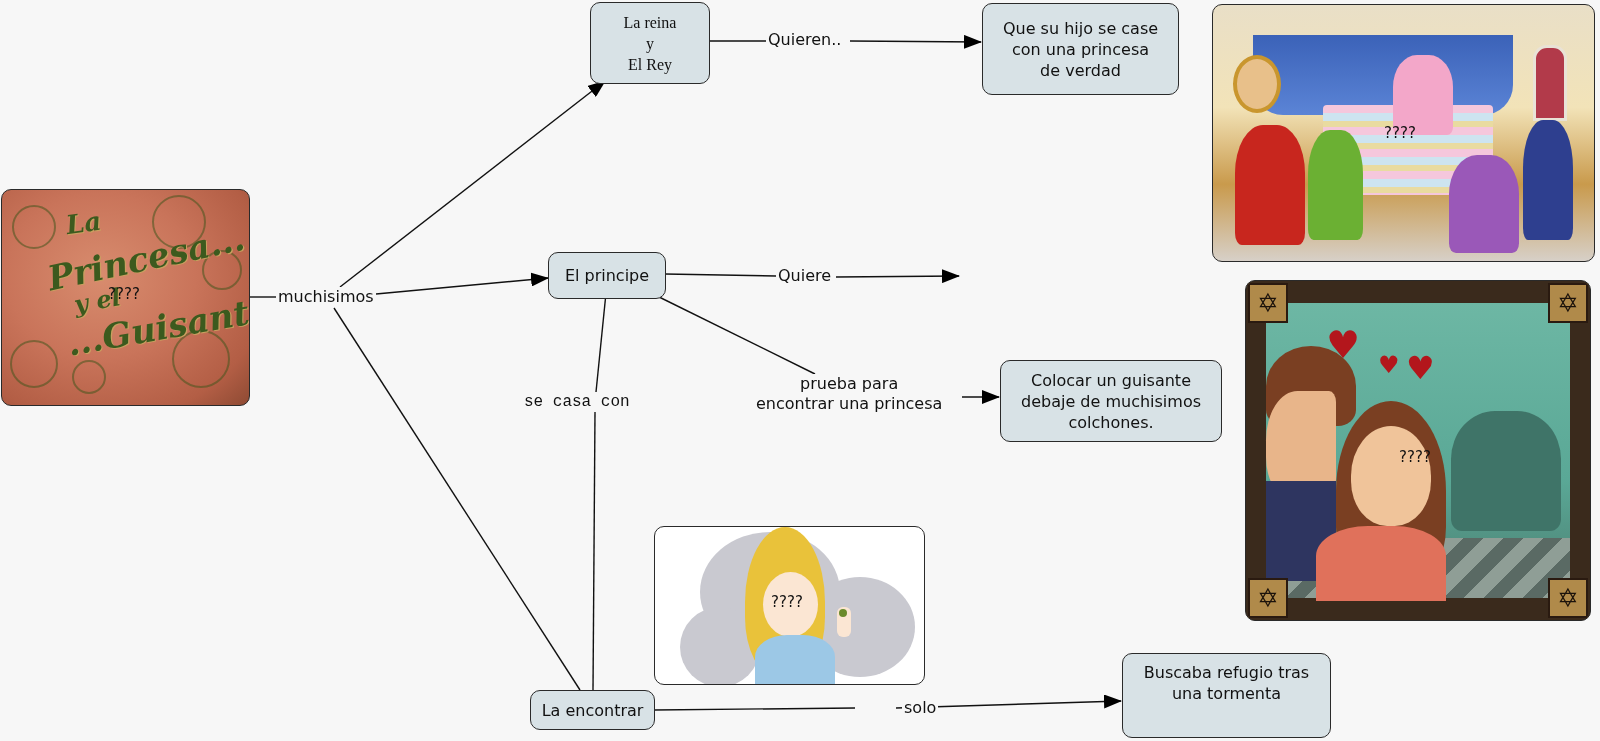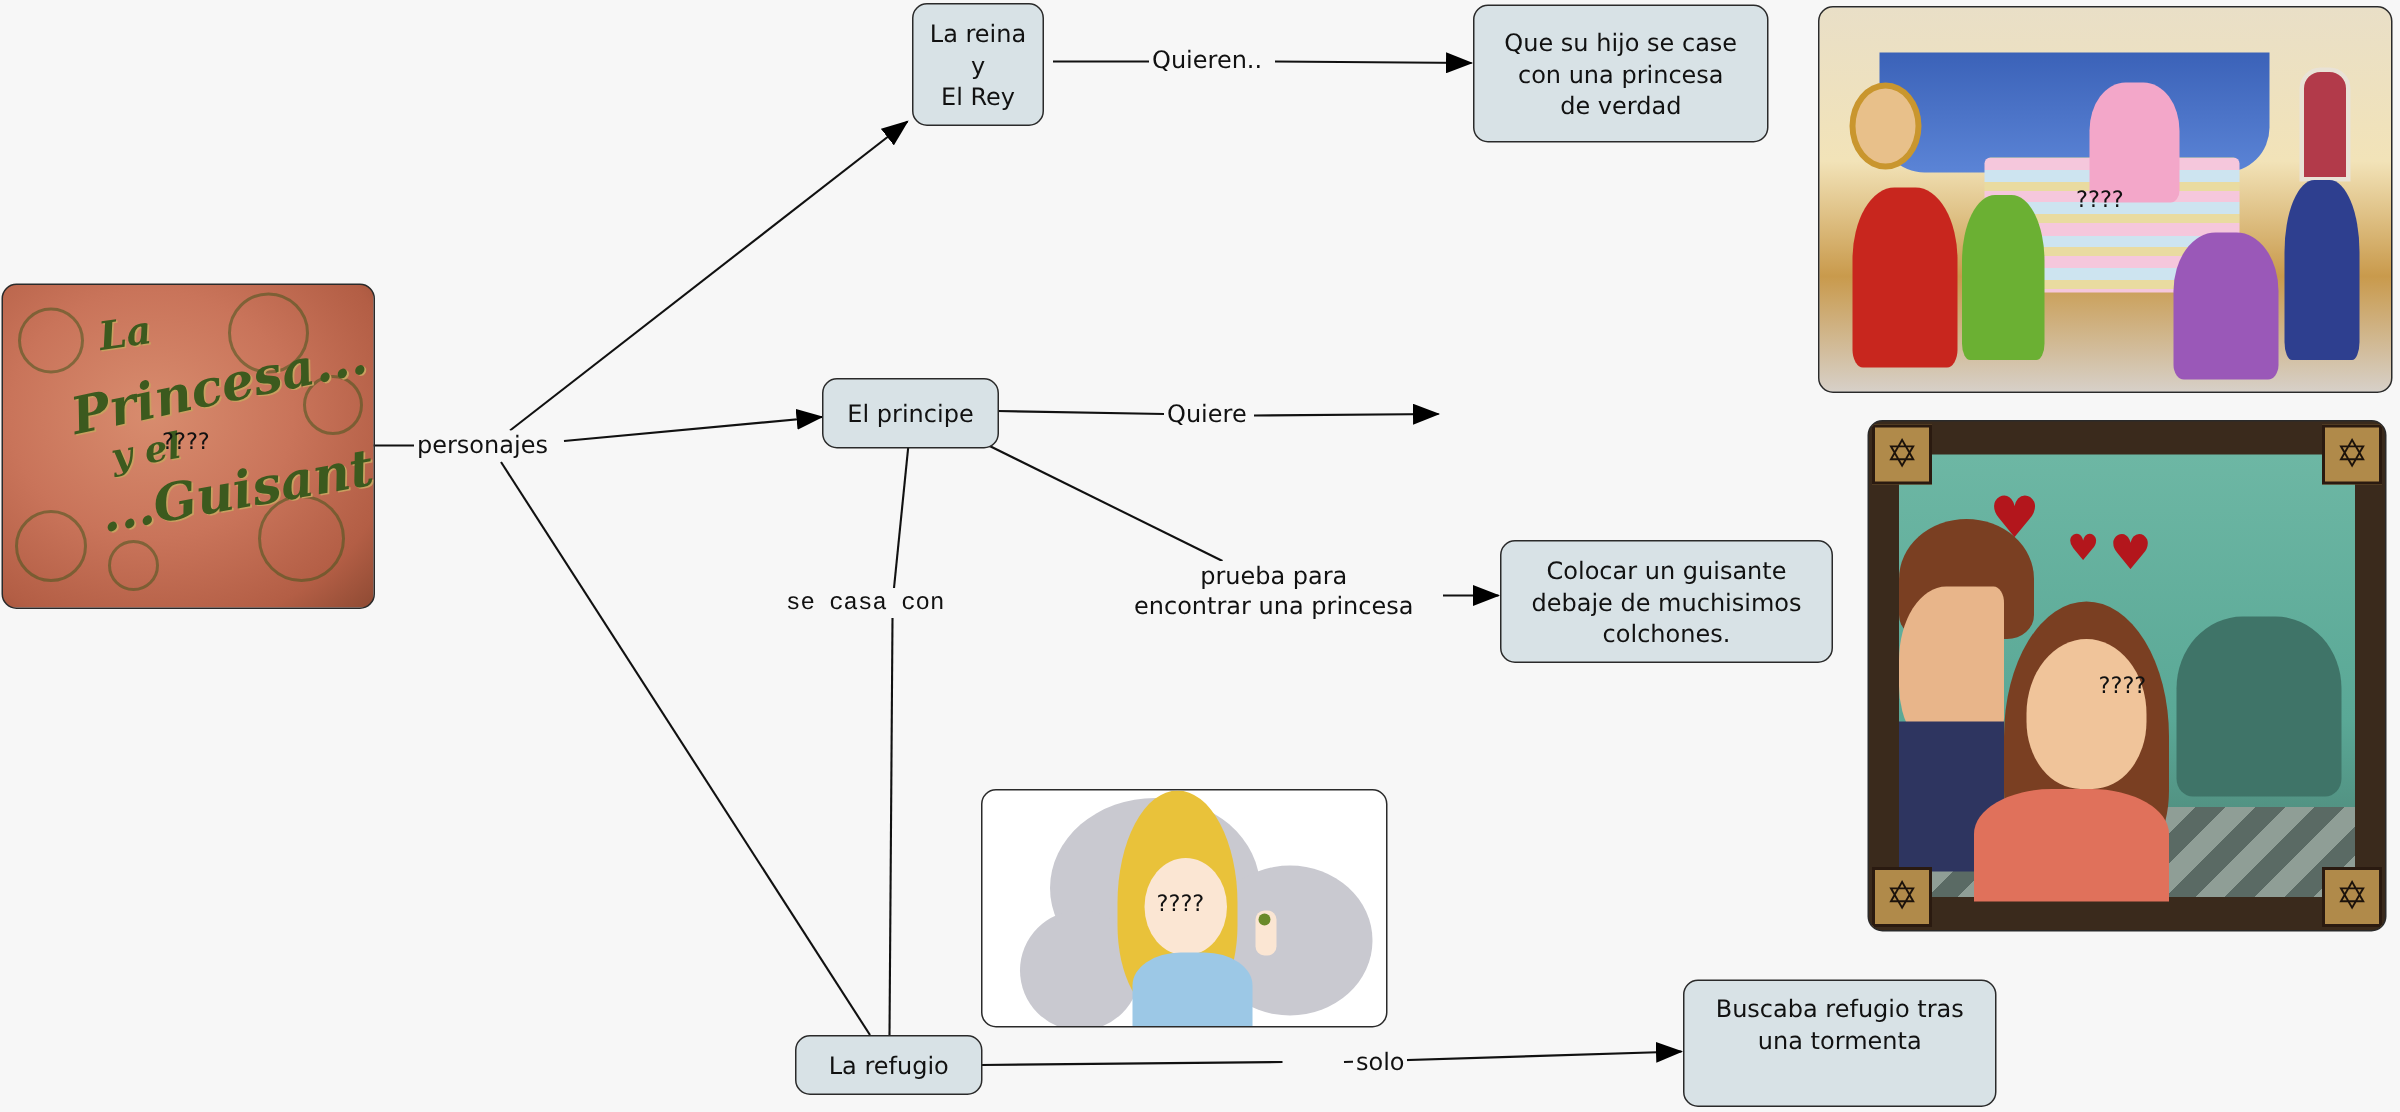--- a/index.html
+++ b/index.html
@@ -115,23 +115,23 @@
     <div class="swirl" style="left:8px; top:150px; width:44px; height:44px;"></div>
     <div class="swirl" style="left:170px; top:140px; width:54px; height:54px;"></div>
     <div class="swirl" style="left:70px; top:170px; width:30px; height:30px;"></div>
     <div class="t" style="left:64px; top:18px; font-size:26px; transform:rotate(-8deg);">La</div>
     <div class="t" style="left:44px; top:48px; font-size:34px; transform:rotate(-12deg);">Princesa...</div>
     <div class="t" style="left:72px; top:96px; font-size:24px; transform:rotate(-10deg);">y el</div>
     <div class="t" style="left:64px; top:116px; font-size:34px; transform:rotate(-10deg);">...Guisante</div>
     <div class="mask" style="left:106px; top:96px;">????</div>
   </div>
 
-  <div class="label" style="left:276px; top:287px;">personajes</div>
-
-  <div class="node" style="left:608px; top:2px; width:88px; height:82px;">La reina
+  <div class="label" style="left:276px; top:287px;">muchisimos</div>
+
+  <div class="node" style="left:590px; top:2px; width:120px; height:82px;font-family:Liberation Serif, serif;">La reina
 y
 El Rey</div>
 
   <div class="label" style="left:766px; top:30px;">Quieren..</div>
 
   <div class="node" style="left:982px; top:3px; width:197px; height:92px;">Que su hijo se case
 con una princesa
 de verdad</div>
 
   <div class="node" style="left:548px; top:252px; width:118px; height:47px;">El principe</div>
@@ -141,21 +141,21 @@
 
   <div class="label" style="left:754px; top:374px;">prueba para
 encontrar una princesa</div>
 
   <div class="node" style="left:1000px; top:360px; width:222px; height:82px;">Colocar un guisante
 debaje de muchisimos
 colchones.</div>
 
   <div class="label" style="left:522px; top:392px;font-family:Liberation Mono, monospace;">se casa con</div>
 
-  <div class="node" style="left:530px; top:690px; width:125px; height:40px;">La refugio</div>
+  <div class="node" style="left:530px; top:690px; width:125px; height:40px;">La encontrar</div>
 
   <div class="label" style="left:902px; top:698px;">solo</div>
 
   <div class="node top" style="left:1122px; top:653px; width:209px; height:85px;">Buscaba refugio tras
 una tormenta</div>
 
   <div class="imgnode bedroom" style="left:1212px; top:4px; width:383px; height:258px;">
     <div class="canopy" style="left:40px; top:30px; width:260px; height:80px; border-radius:0 0 30px 30px;"></div>
     <div style="position:absolute; left:20px; top:50px; width:40px; height:50px; border:4px solid #c9962e; border-radius:50%; background:#e8c08a;"></div>
     <div style="position:absolute; left:320px; top:40px; width:28px; height:70px; background:#b23a4a; border:3px solid #e9e2d6; border-radius:14px 14px 0 0;"></div>

